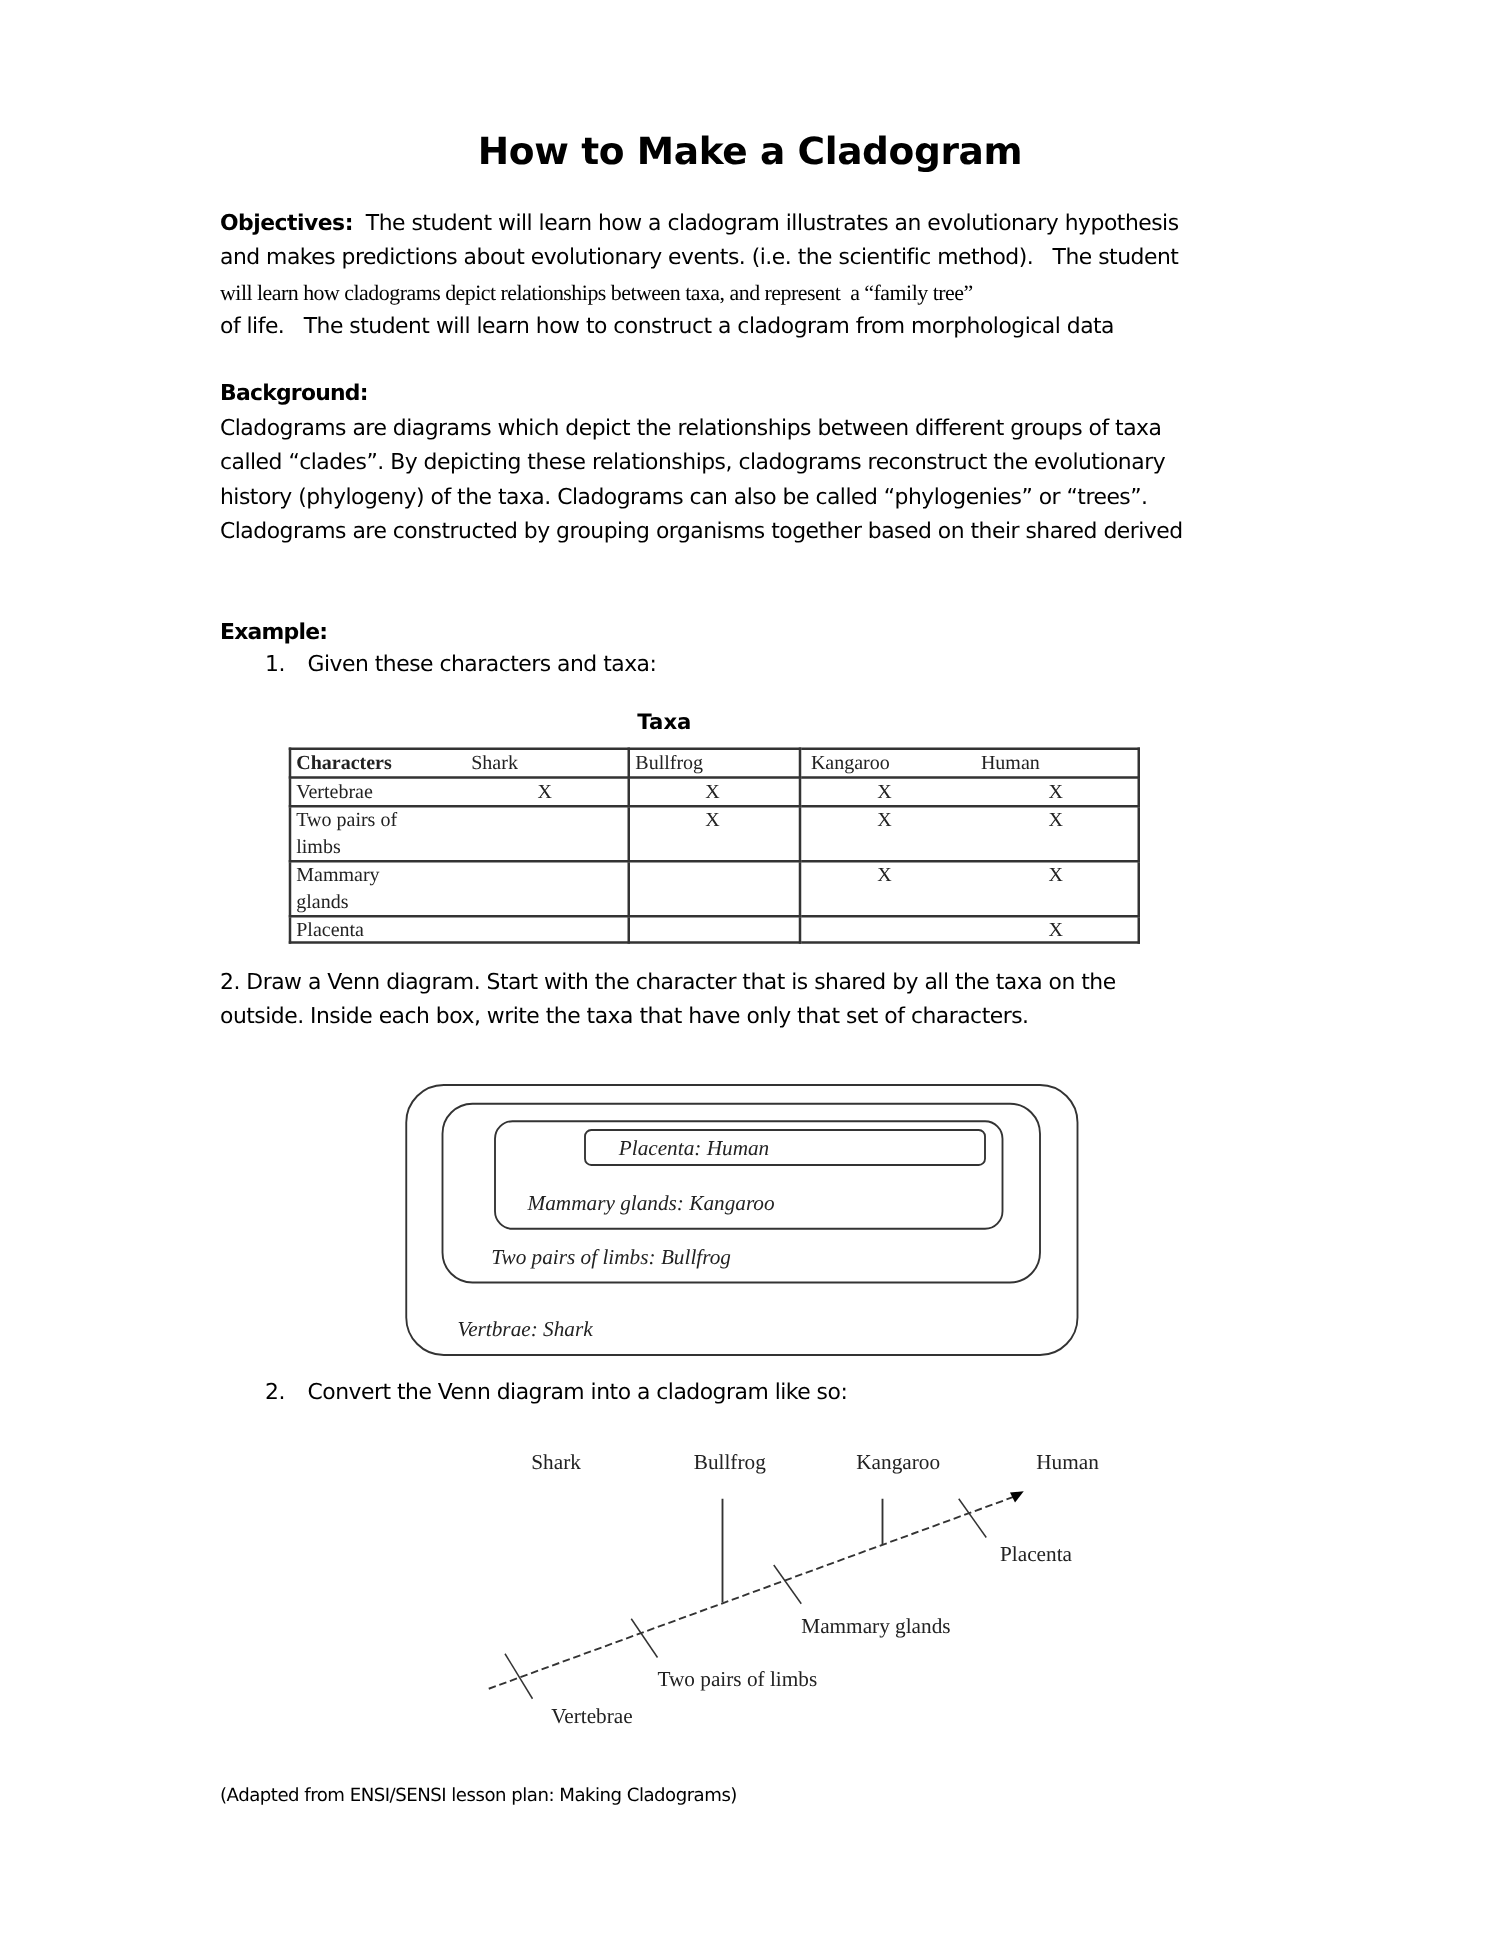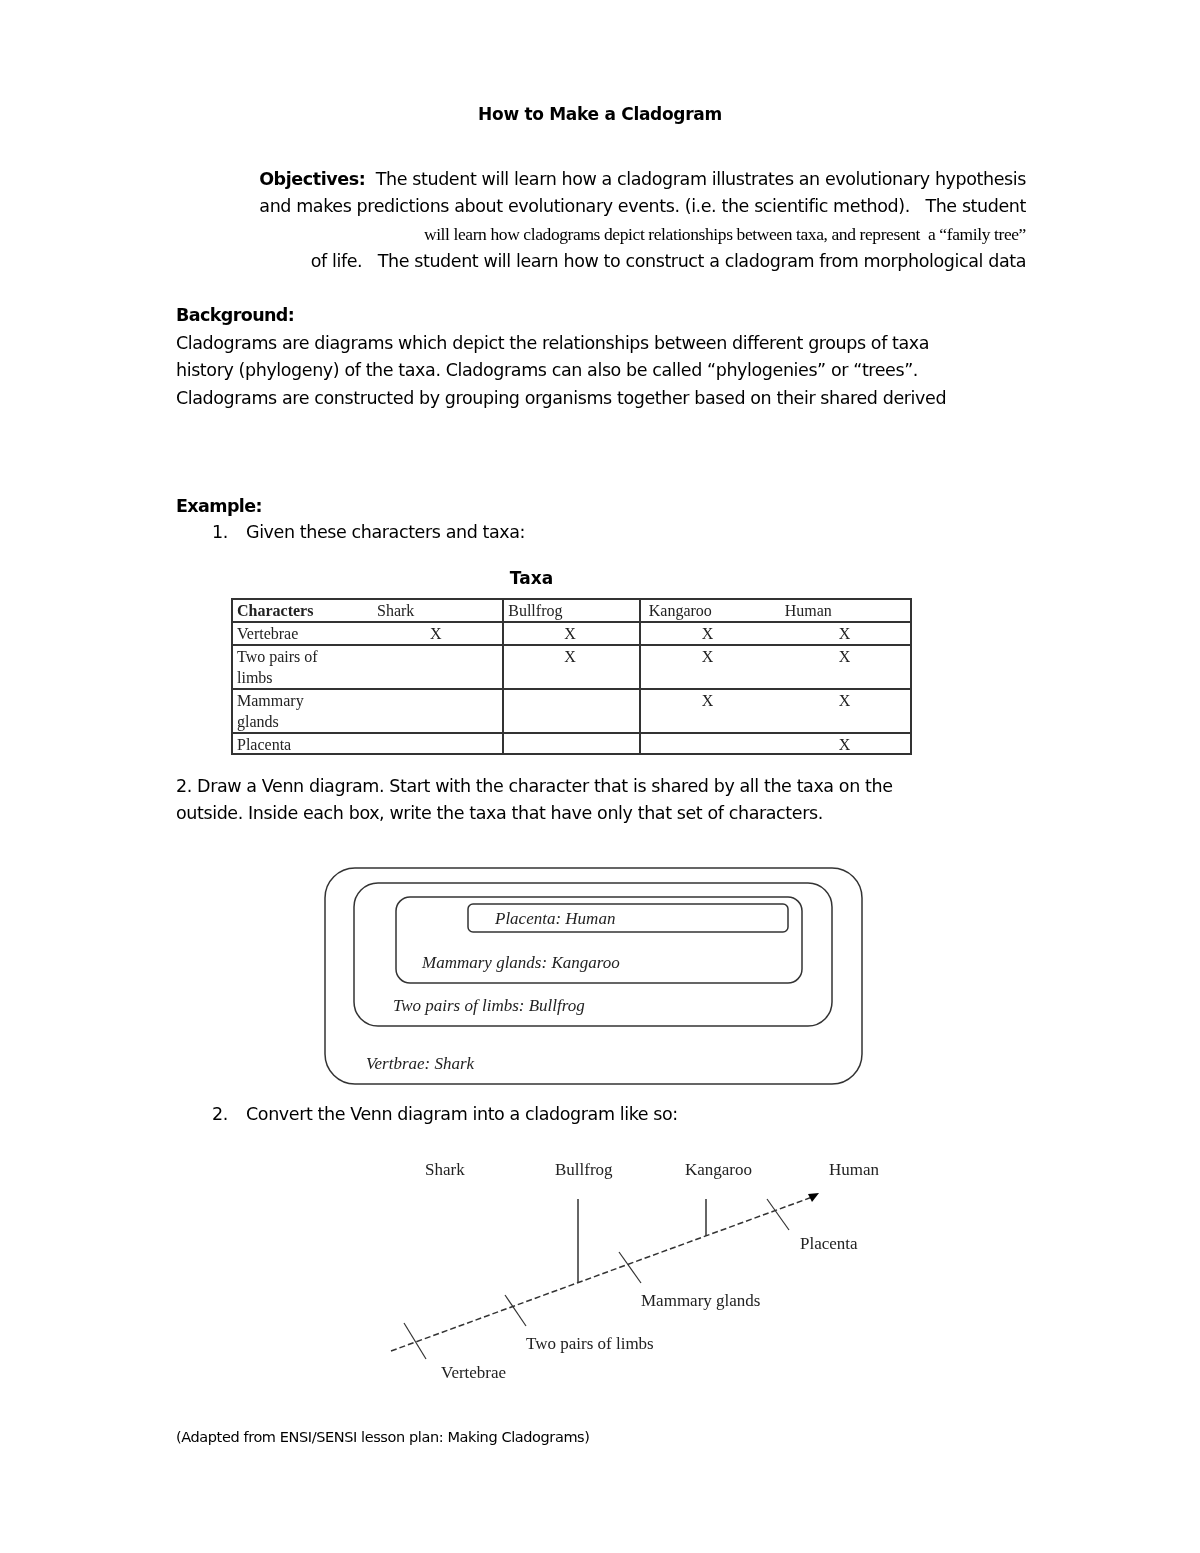--- a/index.html
+++ b/index.html
@@ -1,20 +1,20 @@
 <!DOCTYPE html>
 <html><head>
 <meta charset="utf-8">
 <style>
   html, body { margin: 0; padding: 0; background: #ffffff; }
   body { width: 1200px; height: 1553px; position: relative; overflow: hidden; color: #000; }
   .page { position: absolute; left: 0; top: 0; width: 1200px; height: 1553px; }
   .hand { font-family: "DejaVu Sans", sans-serif; }
   .title { position: absolute; top: 104px; left: 0; width: 1200px; text-align: center;
-           font-size: 17px; font-weight: bold; letter-spacing: -0.3px; }
+           font-size: 30px; font-weight: bold; letter-spacing: -0.3px; }
   .para { position: absolute; left: 176px; width: 850px; font-size: 17.5px; line-height: 27.4px;
           letter-spacing: -0.4px; margin: 0; }
   .para b { font-weight: bold; }
   .heading { position: absolute; left: 176px; font-size: 17.5px; font-weight: bold; letter-spacing: -0.6px; text-align: right; }
   .list-item { position: absolute; font-size: 17.5px; letter-spacing: -0.4px; }
   .list-item .num { position: absolute; left: 0; }
   .list-item .txt { position: absolute; left: 34px; white-space: nowrap; }
   .taxa-label { position: absolute; top: 568px; left: 0; width: 1063px; text-align: center;
                 font-size: 17px; font-weight: bold; }
   table.matrix { position: absolute; left: 231px; top: 598px; width: 681px; border-collapse: collapse;
@@ -29,30 +29,31 @@
   .clado-label { position: absolute; font-family: "Liberation Serif", serif; font-size: 17px; color: #222; white-space: nowrap; }
   .footer { position: absolute; left: 176px; top: 1429px; font-size: 14.5px; letter-spacing: -0.4px; }
 </style>
 </head>
 <body>
 
 <div class="page">
 
   <div class="title hand">How to Make a Cladogram</div>
 
-  <div class="para hand" style="top:166px;text-align:right;">
+  <div class="para hand" style="top:166px;">
     <div><b>Objectives:</b>&nbsp; <span>The student will learn how a cladogram illustrates an evolutionary hypothesis</span></div>
     <div style="white-space:pre;">and makes predictions about evolutionary events. (i.e. the scientific method).   The student</div>
     <div style="white-space:pre;font-family:Liberation Serif, serif;">will learn how cladograms depict relationships between taxa, and represent  a “family tree”</div>
     <div style="white-space:pre;">of life.   The student will learn how to construct a cladogram from morphological data</div>
   </div>
 
   <div class="heading hand" style="top:305px;">Background:</div>
   <div class="para hand" style="top:330px;">
     <div>Cladograms are diagrams which depict the relationships between different groups of taxa</div>
+    <div>called “clades”. By depicting these relationships, cladograms reconstruct the evolutionary</div>
     <div>history (phylogeny) of the taxa. Cladograms can also be called “phylogenies” or “trees”.</div>
     <div>Cladograms are constructed by grouping organisms together based on their shared derived</div>
   </div>
 
   <div class="heading hand" style="top:496px;">Example:</div>
   <div class="list-item hand" style="left:212px; top:522px;">
     <span class="num">1.</span>
     <span class="txt">Given these characters and taxa:</span>
   </div>
 

